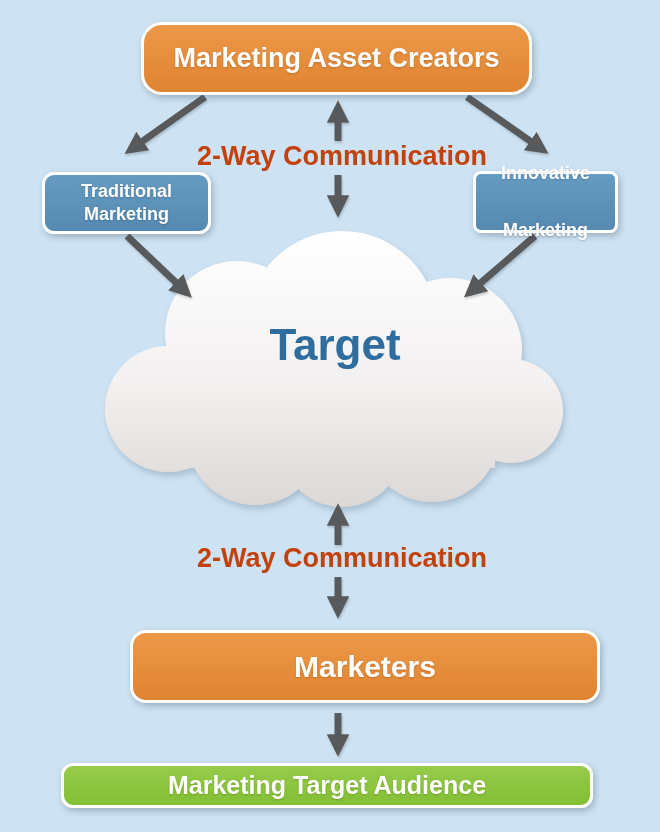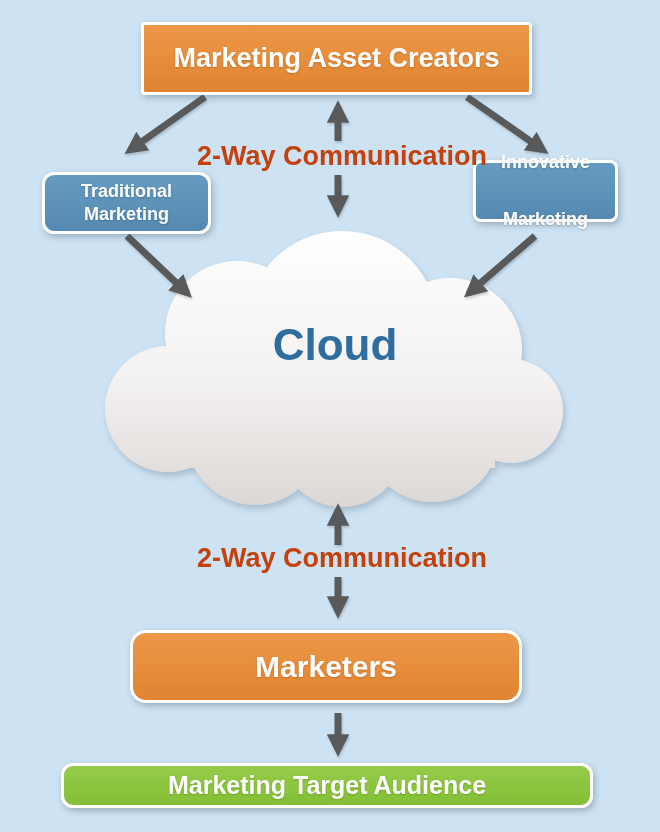--- a/index.html
+++ b/index.html
@@ -13,24 +13,24 @@
     display:flex; flex-direction:column; align-items:center; justify-content:center;
     text-align:center; color:#ffffff; font-weight:bold;
     border:3px solid #ffffff;
     box-shadow:2px 3px 6px rgba(70,85,100,0.35);
   }
   .node .lbl { text-shadow:0 1px 2px rgba(0,0,0,0.18); }
   .orange { background:linear-gradient(#ec9848, #e08431); }
   .blue   { background:linear-gradient(#659bc1, #5589b1); }
   .green  { background:linear-gradient(#95cb4a, #84bf35); }
 
-  .box-asset-creators { left:141px; top:22px;  width:391px; height:73px; border-radius:4px; font-size:27px; }
+  .box-asset-creators { left:141px; top:22px;  width:391px; height:73px; border-radius:21px; font-size:27px; }
   .box-traditional    { left:42px;  top:172px; width:169px; height:62px; border-radius:12px; font-size:18px; line-height:1.28; }
-  .box-innovative     { left:473px; top:160px; width:145px; height:62px; border-radius:8px; font-size:18px; line-height:1.28;gap:33px; }
-  .box-marketers      { left:130px; top:630px; width:392px; height:73px; border-radius:16px; font-size:30px; }
+  .box-innovative     { left:473px; top:171px; width:145px; height:62px; border-radius:8px; font-size:18px; line-height:1.28;gap:33px; }
+  .box-marketers      { left:130px; top:630px; width:470px; height:73px; border-radius:16px; font-size:30px; }
   .box-audience       { left:61px;  top:763px; width:532px; height:45px; border-radius:12px; font-size:25px; }
 
   .comm-label {
     position:absolute; left:12px; width:660px; text-align:center;
     color:#c2410c; font-weight:bold; font-size:27px;
   }
   .comm-top    { top:141px; }
   .comm-bottom { top:543px; }
 
   .cloud-svg { position:absolute; left:85px; top:218px; }
@@ -86,21 +86,21 @@
       <line x1="467" y1="97" x2="543" y2="150" marker-end="url(#ah)"></line>
       <line x1="127" y1="236" x2="187" y2="293" marker-end="url(#ah)"></line>
       <line x1="535" y1="236" x2="469" y2="293" marker-end="url(#ah)"></line>
       <line x1="338" y1="545" x2="338" y2="510" marker-end="url(#ah)"></line>
       <line x1="338" y1="577" x2="338" y2="612" marker-end="url(#ah)"></line>
       <line x1="338" y1="713" x2="338" y2="750" marker-end="url(#ah)"></line>
     </g>
   </svg>
 
   <div class="cloud-text">
-    <div>Cloud</div>
+    <div>Target</div>
   </div>
 
   <div class="node orange box-asset-creators">
     <span class="lbl">Marketing Asset Creators</span>
   </div>
 
   <div class="node blue box-traditional">
     <span class="lbl">Traditional</span>
     <span class="lbl">Marketing</span>
   </div>

